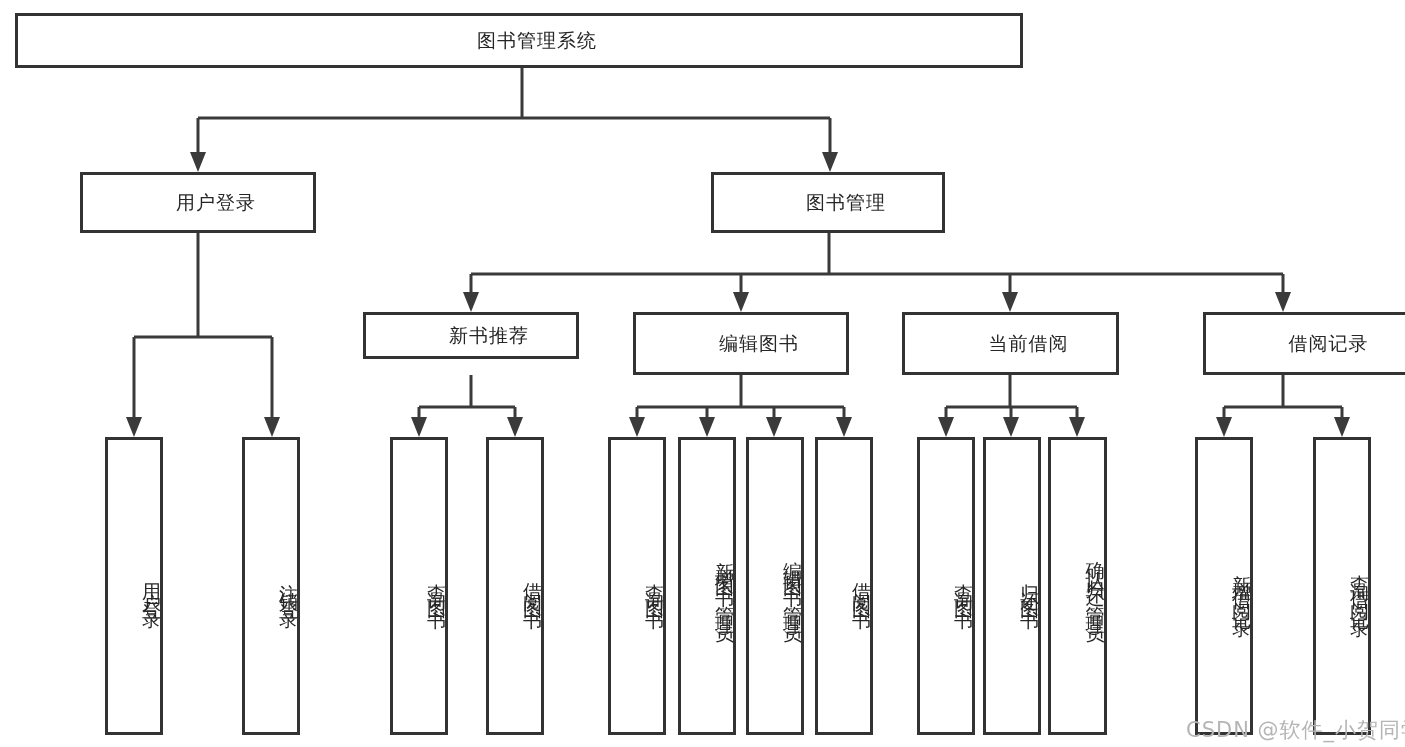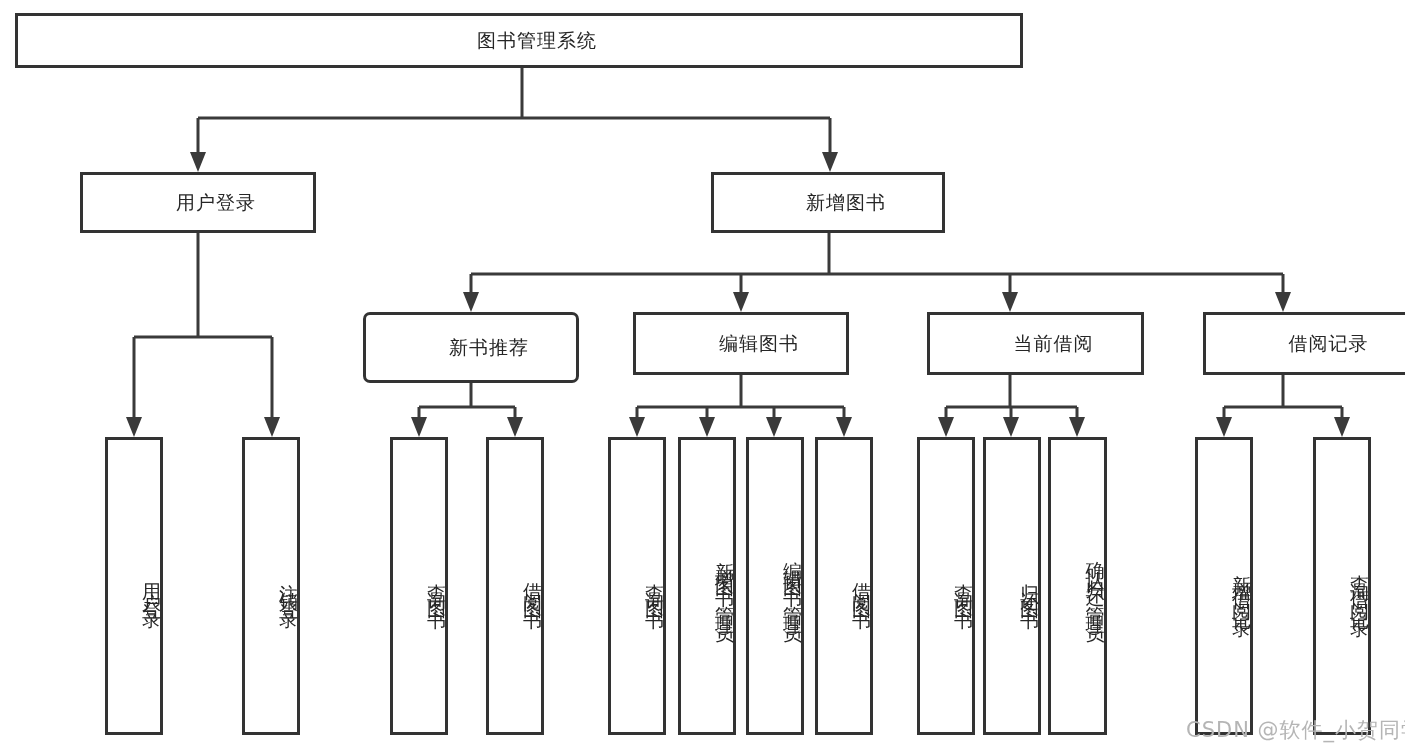--- a/index.html
+++ b/index.html
@@ -77,30 +77,30 @@
   </svg>
 
   <div class="box h" style="left:15px; top:13px; width:1008px; height:55px;">
     <span>图书管理系统</span>
   </div>
 
   <div class="box h" style="left:80px; top:172px; width:236px; height:61px;">
     <span>用户登录</span>
   </div>
   <div class="box h" style="left:711px; top:172px; width:234px; height:61px;">
-    <span>新增图书</span>
+    <span>图书管理</span>
   </div>
 
-  <div class="box h" style="left:363px; top:312px; width:216px; height:71px;border-radius:7px;">
+  <div class="box h" style="left:363px; top:312px; width:216px; height:47px;">
     <span>新书推荐</span>
   </div>
   <div class="box h" style="left:633px; top:312px; width:216px; height:63px;">
     <span>编辑图书</span>
   </div>
-  <div class="box h" style="left:902px; top:312px; width:217px; height:63px;margin-left:25px;">
+  <div class="box h" style="left:902px; top:312px; width:217px; height:63px;">
     <span>当前借阅</span>
   </div>
   <div class="box h" style="left:1175px; top:312px; width:215px; height:63px;margin-left:28px;">
     <span>借阅记录</span>
   </div>
 
   <div class="box leaf" style="left:105px; top:437px; width:58px; height:298px;">
     <span>用户登录</span>
   </div>
   <div class="box leaf" style="left:242px; top:437px; width:58px; height:298px;">

